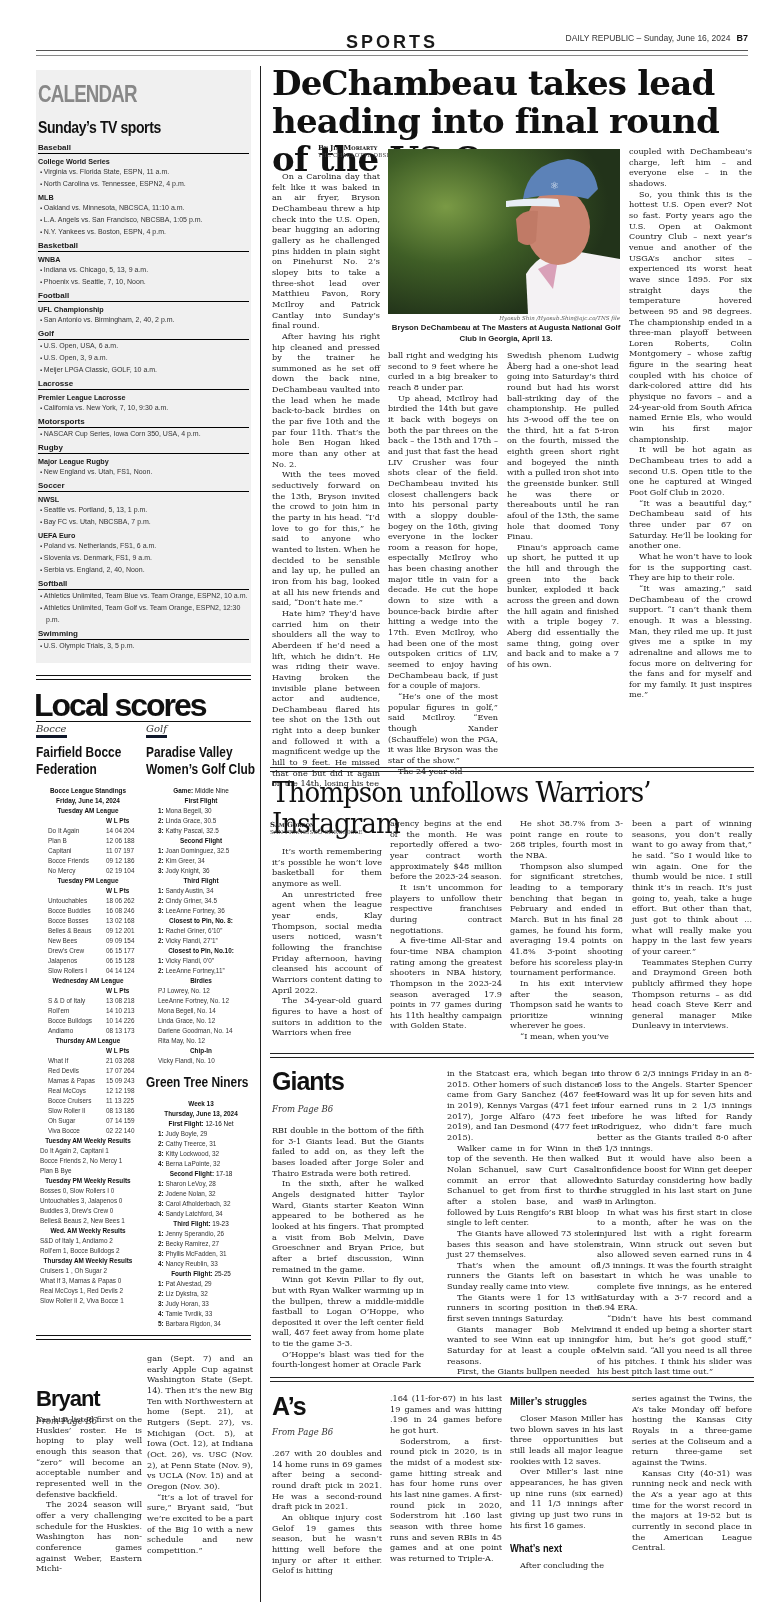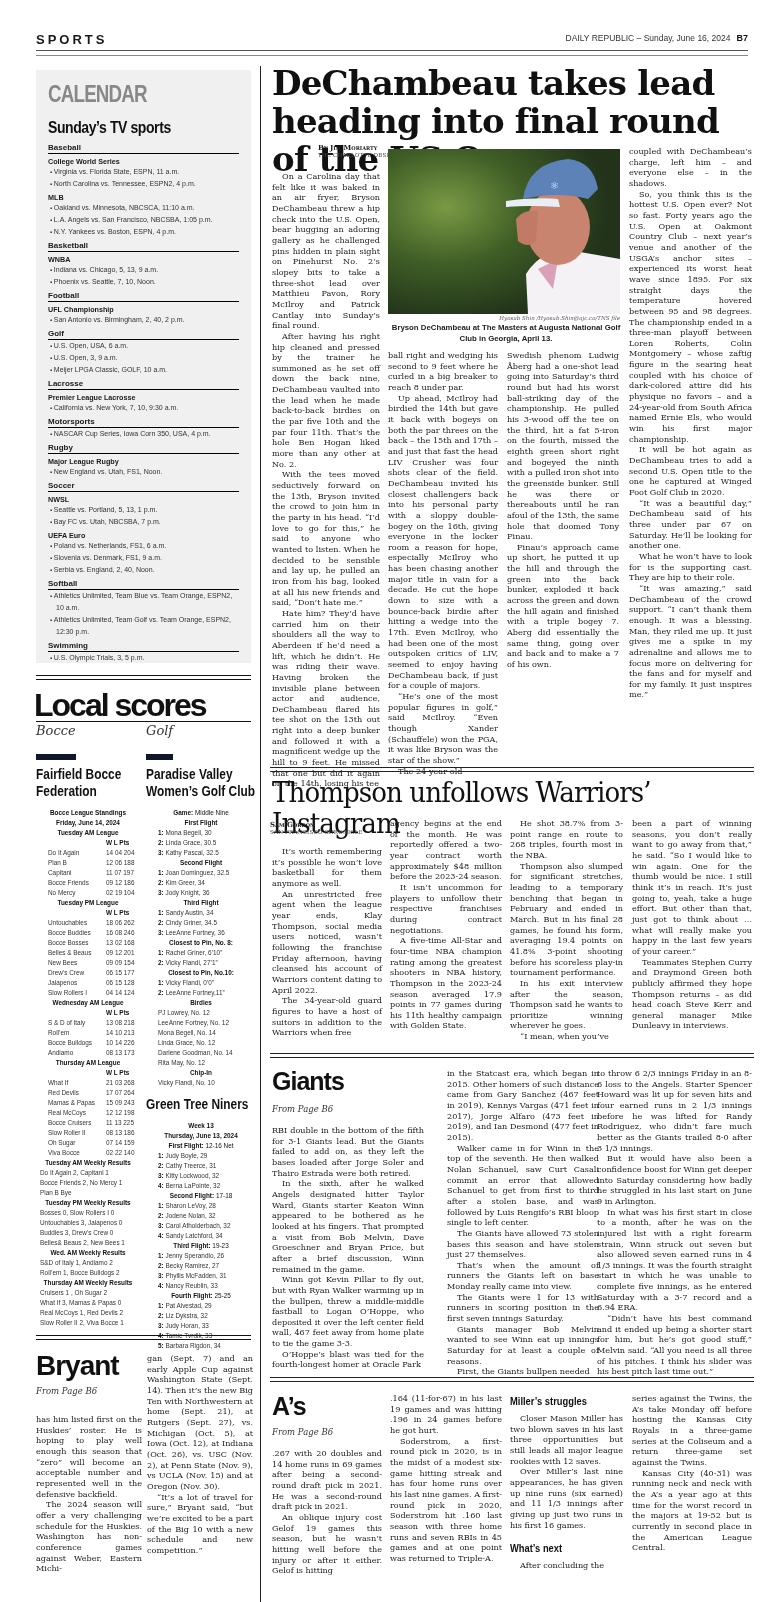--- a/index.html
+++ b/index.html
@@ -1,40 +1,40 @@
 <!DOCTYPE html>
 <html><head>
 <meta charset="utf-8">
 <style>
   * { box-sizing: border-box; margin: 0; padding: 0; }
   html, body { width: 783px; height: 1602px; background: #ffffff; overflow: hidden; }
   body { position: relative; color: #1a1a1a; font-family: "DejaVu Serif", serif; }
 
   
   .masthead { position: absolute; left: 36px; top: 28px; width: 712px; height: 36px; }
-  .mh-section { position: absolute; left: 0; right: 0; top: 4px; font-family: "Liberation Sans", sans-serif; font-weight: bold; font-size: 13px; letter-spacing: 3px; }
+  .mh-section { position: absolute; left: 0; right: 0; top: 4px; text-align: center; font-family: "Liberation Sans", sans-serif; font-weight: bold; font-size: 18px; letter-spacing: 3px; }
   .mh-right { position: absolute; right: 0; top: 5px; font-family: "Liberation Sans", sans-serif; font-size: 8.5px; color: #333; }
   .mh-right b { margin-left: 6px; font-size: 9px; color: #111; }
   .mh-rule1 { position: absolute; left: 0; right: 0; top: 22px; border-top: 1.5px solid #555; }
   .mh-rule2 { position: absolute; left: 0; right: 0; top: 27px; border-top: 1px solid #888; }
 
   
-  .calendar { position: absolute; left: 36px; top: 70px; width: 215px; height: 593px; background: #f0f0f0; padding: 6px 12px; font-family: "Liberation Sans", sans-serif; }
+  .calendar { position: absolute; left: 36px; top: 70px; width: 215px; height: 593px; background: #f0f0f0; padding: 6px 2px; font-family: "Liberation Sans", sans-serif; }
   .cal-title { font-family: "Liberation Sans", sans-serif; font-weight: bold; font-size: 24px; color: #888; letter-spacing: -1px; transform: scaleX(0.78); transform-origin: left; margin-top: 4px; }
   .cal-sub { font-weight: bold; font-size: 16.5px; color: #111; letter-spacing: -0.5px; transform: scaleX(0.85); transform-origin: left; margin: 10px 0 6px; }
   .cal-sport { font-weight: bold; font-size: 8px; border-bottom: 1px solid #000000; padding-bottom: 1px; margin-top: 3px; }
   .cal-league { font-weight: bold; font-size: 7.2px; margin-top: 3px; }
   .cal-item { font-size: 7px; color: #333; line-height: 12px; padding-left: 8px; text-indent: -6px; }
   .cal-item::before { content: "\25AA  "; font-size: 6px; }
 
   
   .ls-rule { position: absolute; left: 36px; width: 215px; border-top: 1px solid #111; }
   .ls-title { position: absolute; left: 34px; top: 687px; font-family: "Liberation Sans", sans-serif; font-weight: bold; font-size: 32px; letter-spacing: -2px; color: #111; }
   .ls-col { position: absolute; font-family: "Liberation Sans", sans-serif; font-size: 6.4px; color: #333; }
-  .ls-kicker { font-family: "DejaVu Serif", serif; font-style: italic; font-size: 13px; color: #333; display: inline-block; border-bottom: 6px solid #0f172a; padding-bottom: 16px; }
+  .ls-kicker { font-family: "DejaVu Serif", serif; font-style: italic; font-size: 10px; color: #333; display: inline-block; border-bottom: 3px solid #0f172a; padding-bottom: 1px; }
   .ls-head { font-family: "Liberation Sans", sans-serif; font-weight: bold; font-size: 14.5px; line-height: 17px; color: #111; transform: scaleX(0.82); transform-origin: left; width: 130%; margin: 6px 0 8px; }
   .ls-center { text-align: center; font-weight: bold; color: #111; line-height: 10px; }
   .ls-row { display: flex; line-height: 10px; padding-left: 12px; }
   .ls-row .n { width: 58px; }
   .ls-wl { padding-left: 70px; font-weight: bold; color: #111; line-height: 10px; }
   .ls-line { line-height: 10px; padding-left: 12px; }
   .g-line { line-height: 10px; padding-left: 12px; }
   .g-line b { color: #111; }
 
   
@@ -313,21 +313,21 @@
       <div class="g-line"><b>2: </b><span>Liz Dykstra, 32</span></div>
       <div class="g-line"><b>3: </b><span>Judy Horan, 33</span></div>
       <div class="g-line"><b>4: </b><span>Tamie Tvrdik, 33</span></div>
       <div class="g-line"><b>5: </b><span>Barbara Rigdon, 34</span></div>
     </div>
 </div>
 
 <div class="ls-rule" style="top:1335px;"></div>
 <div class="ls-rule" style="top:1339px;"></div>
 <div class="art" style="left:36px; top:1350px; width:215px;">
-  <div class="sec-hed" style="font-size:28px;">Bryant</div>
+  <div class="sec-hed" style="font-size:22px;margin-top:36px;">Bryant</div>
   <div class="from" style="margin-top:4px;">From Page B6</div>
 </div>
 <div class="col body-text" id="bryant-c1" style="left:36px; top:1414px; width:106px;">
     <p class="noi">has him listed first on the Huskies’ roster. He is hoping to play well enough this season that “zero” will become an acceptable number and represented well in the defensive backfield.</p>
     <p>The 2024 season will offer a very challenging schedule for the Huskies. Washington has non-conference games against Weber, Eastern Michi-</p>
   </div>
 <div class="col body-text" id="bryant-c2" style="left:147px; top:1353px; width:106px;">
     <p class="noi">gan (Sept. 7) and an early Apple Cup against Washington State (Sept. 14). Then it’s the new Big Ten with Northwestern at home (Sept. 21), at Rutgers (Sept. 27), vs. Michigan (Oct. 5), at Iowa (Oct. 12), at Indiana (Oct. 26), vs. USC (Nov. 2), at Penn State (Nov. 9), vs UCLA (Nov. 15) and at Oregon (Nov. 30).</p>
     <p>“It’s a lot of travel for sure,” Bryant said, “but we’re excited to be a part of the Big 10 with a new schedule and new competition.”</p>
   </div>
@@ -423,21 +423,21 @@
 <div class="col body-text" id="gi-c1" style="left:272px; top:1125px; width:152px;">
     <p class="noi">RBI double in the bottom of the fifth for 3-1 Giants lead. But the Giants failed to add on, as they left the bases loaded after Jorge Soler and Thairo Estrada were both retired.</p>
     <p>In the sixth, after he walked Angels designated hitter Taylor Ward, Giants starter Keaton Winn appeared to be bothered as he looked at his fingers. That prompted a visit from Bob Melvin, Dave Groeschner and Bryan Price, but after a brief discussion, Winn remained in the game.</p>
     <p>Winn got Kevin Pillar to fly out, but with Ryan Walker warming up in the bullpen, threw a middle-middle fastball to Logan O’Hoppe, who deposited it over the left center field wall, 467 feet away from home plate to tie the game 3-3.</p>
     <p>O’Hoppe’s blast was tied for the fourth-longest homer at Oracle Park</p>
   </div>
 <div class="col body-text" id="gi-c2" style="left:447px; top:1068px; width:152px;">
     <p class="noi">in the Statcast era, which began in 2015. Other homers of such distance came from Gary Sanchez (467 feet in 2019), Kennys Vargas (471 feet in 2017), Jorge Alfaro (473 feet in 2019), and Ian Desmond (477 feet in 2015).</p>
     <p>Walker came in for Winn in the top of the seventh. He then walked Nolan Schanuel, saw Curt Casali commit an error that allowed Schanuel to get from first to third after a stolen base, and was followed by Luis Rengifo’s RBI bloop single to left center.</p>
     <p>The Giants have allowed 73 stolen bases this season and have stolen just 27 themselves.</p>
-    <p>That’s when the amount of runners the Giants left on base Monday really came into view.</p>
+    <p>That’s when the amount of runners the Giants left on base Sunday really came into view.</p>
     <p>The Giants were 1 for 13 with runners in scoring position in the first seven innings Saturday.</p>
     <p>Giants manager Bob Melvin wanted to see Winn eat up innings Saturday for at least a couple of reasons.</p>
     <p>First, the Giants bullpen needed</p>
   </div>
 <div class="col body-text" id="gi-c3" style="left:597px; top:1068px; width:155px;">
     <p class="noi">to throw 6 2/3 innings Friday in an 8-6 loss to the Angels. Starter Spencer Howard was lit up for seven hits and four earned runs in 2 1/3 innings before he was lifted for Randy Rodriguez, who didn’t fare much better as the Giants trailed 8-0 after 3 1/3 innings.</p>
     <p>But it would have also been a confidence boost for Winn get deeper into Saturday considering how badly he struggled in his last start on June 9 in Arlington.</p>
     <p>In what was his first start in close to a month, after he was on the injured list with a right forearm strain, Winn struck out seven but also allowed seven earned runs in 4 1/3 innings. It was the fourth straight start in which he was unable to complete five innings, as he entered Saturday with a 3-7 record and a 6.94 ERA.</p>
     <p>“Didn’t have his best command and it ended up being a shorter start for him, but he’s got good stuff,” Melvin said. “All you need is all three of his pitches. I think his slider was his best pitch last time out.”</p>
   </div>

